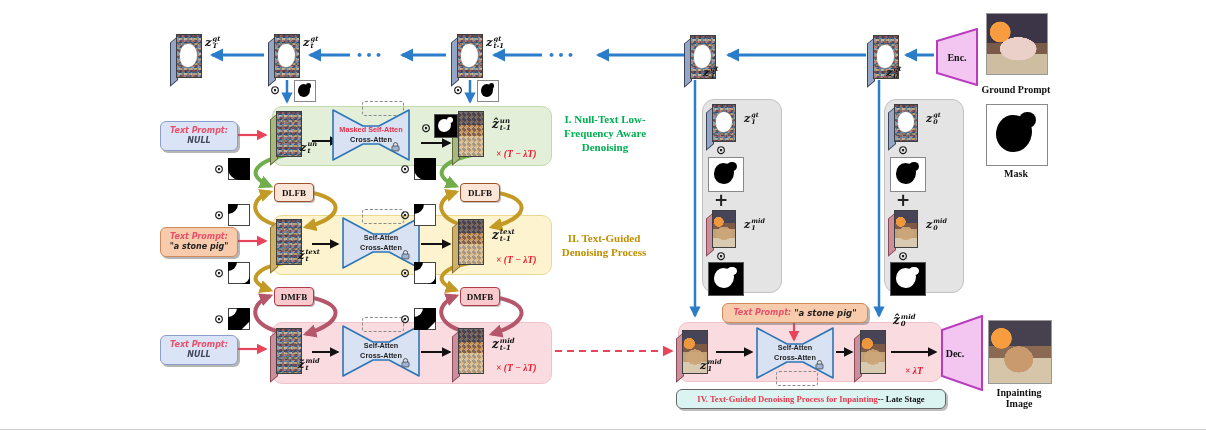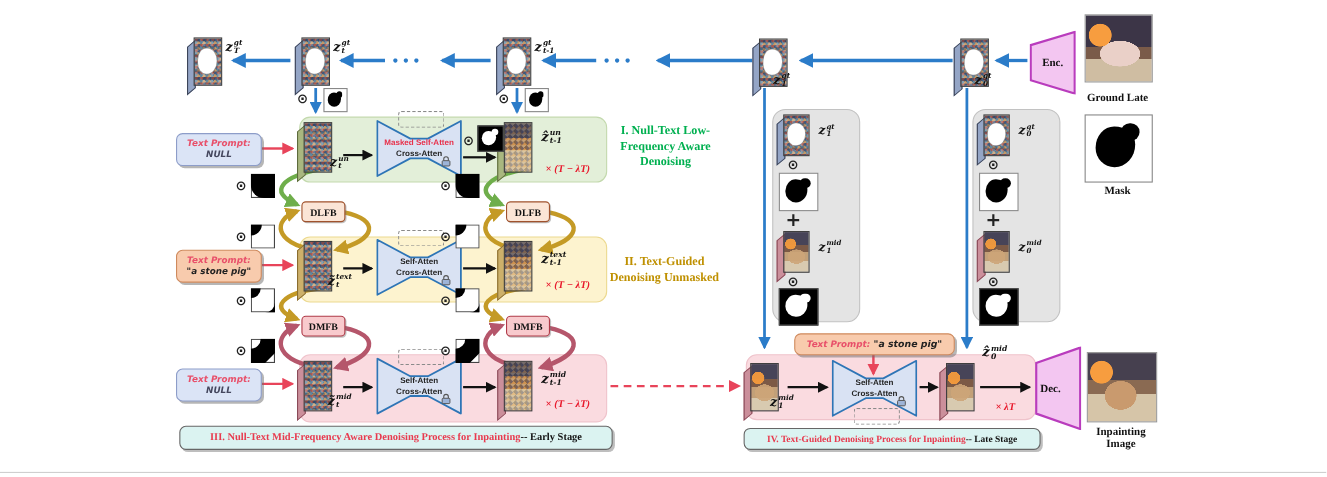--- a/index.html
+++ b/index.html
@@ -273,21 +273,21 @@
       <div class="blob"></div>
     </div>
 
   <div class="abs trap" style="left:936px;top:28px;width:42px;height:58px;">
     <svg width="42" height="58">
         <polygon points="41,1 41,57 1,45 1,13" fill="#f3c6f1" stroke="#b93cbd" stroke-width="2"></polygon>
       </svg>
     <div class="tlabel">Enc.</div>
   </div>
   <div class="abs photo nz-photo" style="left:986px;top:13px;width:60px;height:60px;"></div>
-  <div class="abs lbl center" style="left:981px;top:76px;width:70px;height:26px;font-size:10px;">Ground Late</div>
+  <div class="abs lbl center" style="left:981px;top:76px;width:70px;height:26px;font-size:10px;">Ground Prompt</div>
   <div class="abs maskframe" style="left:986px;top:104px;width:60px;height:60px;">
       <div class="blob"></div>
     </div>
   <div class="abs lbl center" style="left:981px;top:167px;width:70px;height:12px;font-size:10px;">Mask</div>
 
   <div class="abs blk s1" style="left:272px;top:106px;width:278px;height:58px;"></div>
   <div class="abs blk s2" style="left:272px;top:215px;width:278px;height:58px;"></div>
   <div class="abs blk s3" style="left:272px;top:322px;width:278px;height:60px;"></div>
   <div class="abs blk s4" style="left:678px;top:322px;width:262px;height:58px;"></div>
 
@@ -374,21 +374,21 @@
   <span class="abs math" style="left:492px;top:337px;font-size:12px;">
       <span class="mb">z</span>
       <span class="mss">
         <span class="msup">mid</span>
         <span class="msub">t-1</span>
       </span>
     </span>
   <span class="abs repeat" style="left:496px;top:363px;">× (T − λT)</span>
 
   <div class="abs dashrect" style="left:362px;top:101px;width:40px;height:13px;"></div>
-  <div class="abs unet" style="left:342px;top:109px;width:78px;height:52px;">
+  <div class="abs unet" style="left:332px;top:109px;width:78px;height:52px;">
     <svg width="78" height="52">
         <polygon points="1,1 31,17 47,17 77,1 77,51 47,35 31,35 1,51" fill="#d9e2f3" stroke="#2e75b6" stroke-width="1.6" stroke-linejoin="round"></polygon>
       </svg>
     <div class="utxt">
         <span class="red">Masked Self-Atten</span>
         <span>Cross-Atten</span>
       </div>
     <svg class="lock" width="11" height="11" viewBox="0 0 10 10">
         <path d="M3.1 4.6 V3.3 a1.9 1.9 0 0 1 3.8 0 V4.6" fill="none" stroke="#555" stroke-width="0.9"></path>
         <rect x="1.8" y="4.6" width="6.4" height="4.4" rx="0.8" fill="#9db4d8" stroke="#555" stroke-width="0.8"></rect>
@@ -480,21 +480,21 @@
       <path d="M0,0 H9 A9,9 0 0 1 0,9 Z" fill="#000"></path>
       <path d="M22,22 H13 A9,9 0 0 0 22,13 Z" fill="#000"></path>
     </svg>
   <span class="abs odot" style="left:400px;top:313px;">⊙</span>
   <svg class="abs freqicon" style="left:414px;top:308px;" width="22" height="22" viewBox="0 0 22 22">
       <rect x="0.5" y="0.5" width="21" height="21" fill="#fff" stroke="#444"></rect>
       <path d="M9,0 H22 V13 L13,22 H0 V9 A9,9 0 0 0 9,0 Z" fill="#000"></path>
     </svg>
 
   <div class="abs stage-title t-green" style="left:554px;top:113px;width:102px;">I. Null-Text Low-Frequency Aware Denoising</div>
-  <div class="abs stage-title t-gold" style="left:552px;top:232px;width:104px;">II. Text-Guided Denoising Unmasked</div>
+  <div class="abs stage-title t-gold" style="left:552px;top:232px;width:104px;">II. Text-Guided Denoising Process</div>
 
   <div class="abs panel" style="left:702px;top:99px;width:78px;height:192px;"></div>
   <div class="abs panel" style="left:884px;top:99px;width:78px;height:192px;"></div>
 
   <div class="abs lat sl-blue nz-cool" style="left:712px;top:104px;width:24px;height:38px;">
       <div class="slab"></div>
       <div class="face"></div>
       <div class="hole"></div>
     </div>
   <span class="abs math" style="left:744px;top:112px;font-size:11px;">
@@ -604,23 +604,19 @@
 
   <div class="abs trap" style="left:941px;top:315px;width:28px;height:76px;">
     <svg width="42" height="76">
         <polygon points="41,1 41,75 1,61 1,15" fill="#f3c6f1" stroke="#b93cbd" stroke-width="2"></polygon>
       </svg>
     <div class="tlabel">Dec.</div>
   </div>
   <div class="abs photo nz-photo2" style="left:988px;top:320px;width:62px;height:62px;"></div>
   <div class="abs lbl center" style="left:983px;top:385px;width:72px;height:26px;font-size:10px;">Inpainting Image</div>
 
-  <div class="abs caption center" style="left:163px;top:387px;width:392px;height:20px;font-size:9.5px;">
-    <span class="cap-red">III.  Null-Text Mid-Frequency Aware Denoising Process for Inpainting</span>
-      <span class="cap-black"> -- Early Stage</span>
-  </div>
   <div class="abs caption center" style="left:676px;top:389px;width:268px;height:18px;font-size:8.6px;text-align:center;">
     <span class="cap-red">IV. Text-Guided Denoising Process for Inpainting</span>
       <span class="cap-black"> -- Late Stage</span>
   </div>
 
   <div class="abs hairline" style="left:0;top:429px;width:1206px;height:1px;"></div>
 </div>
 
 </body></html>

